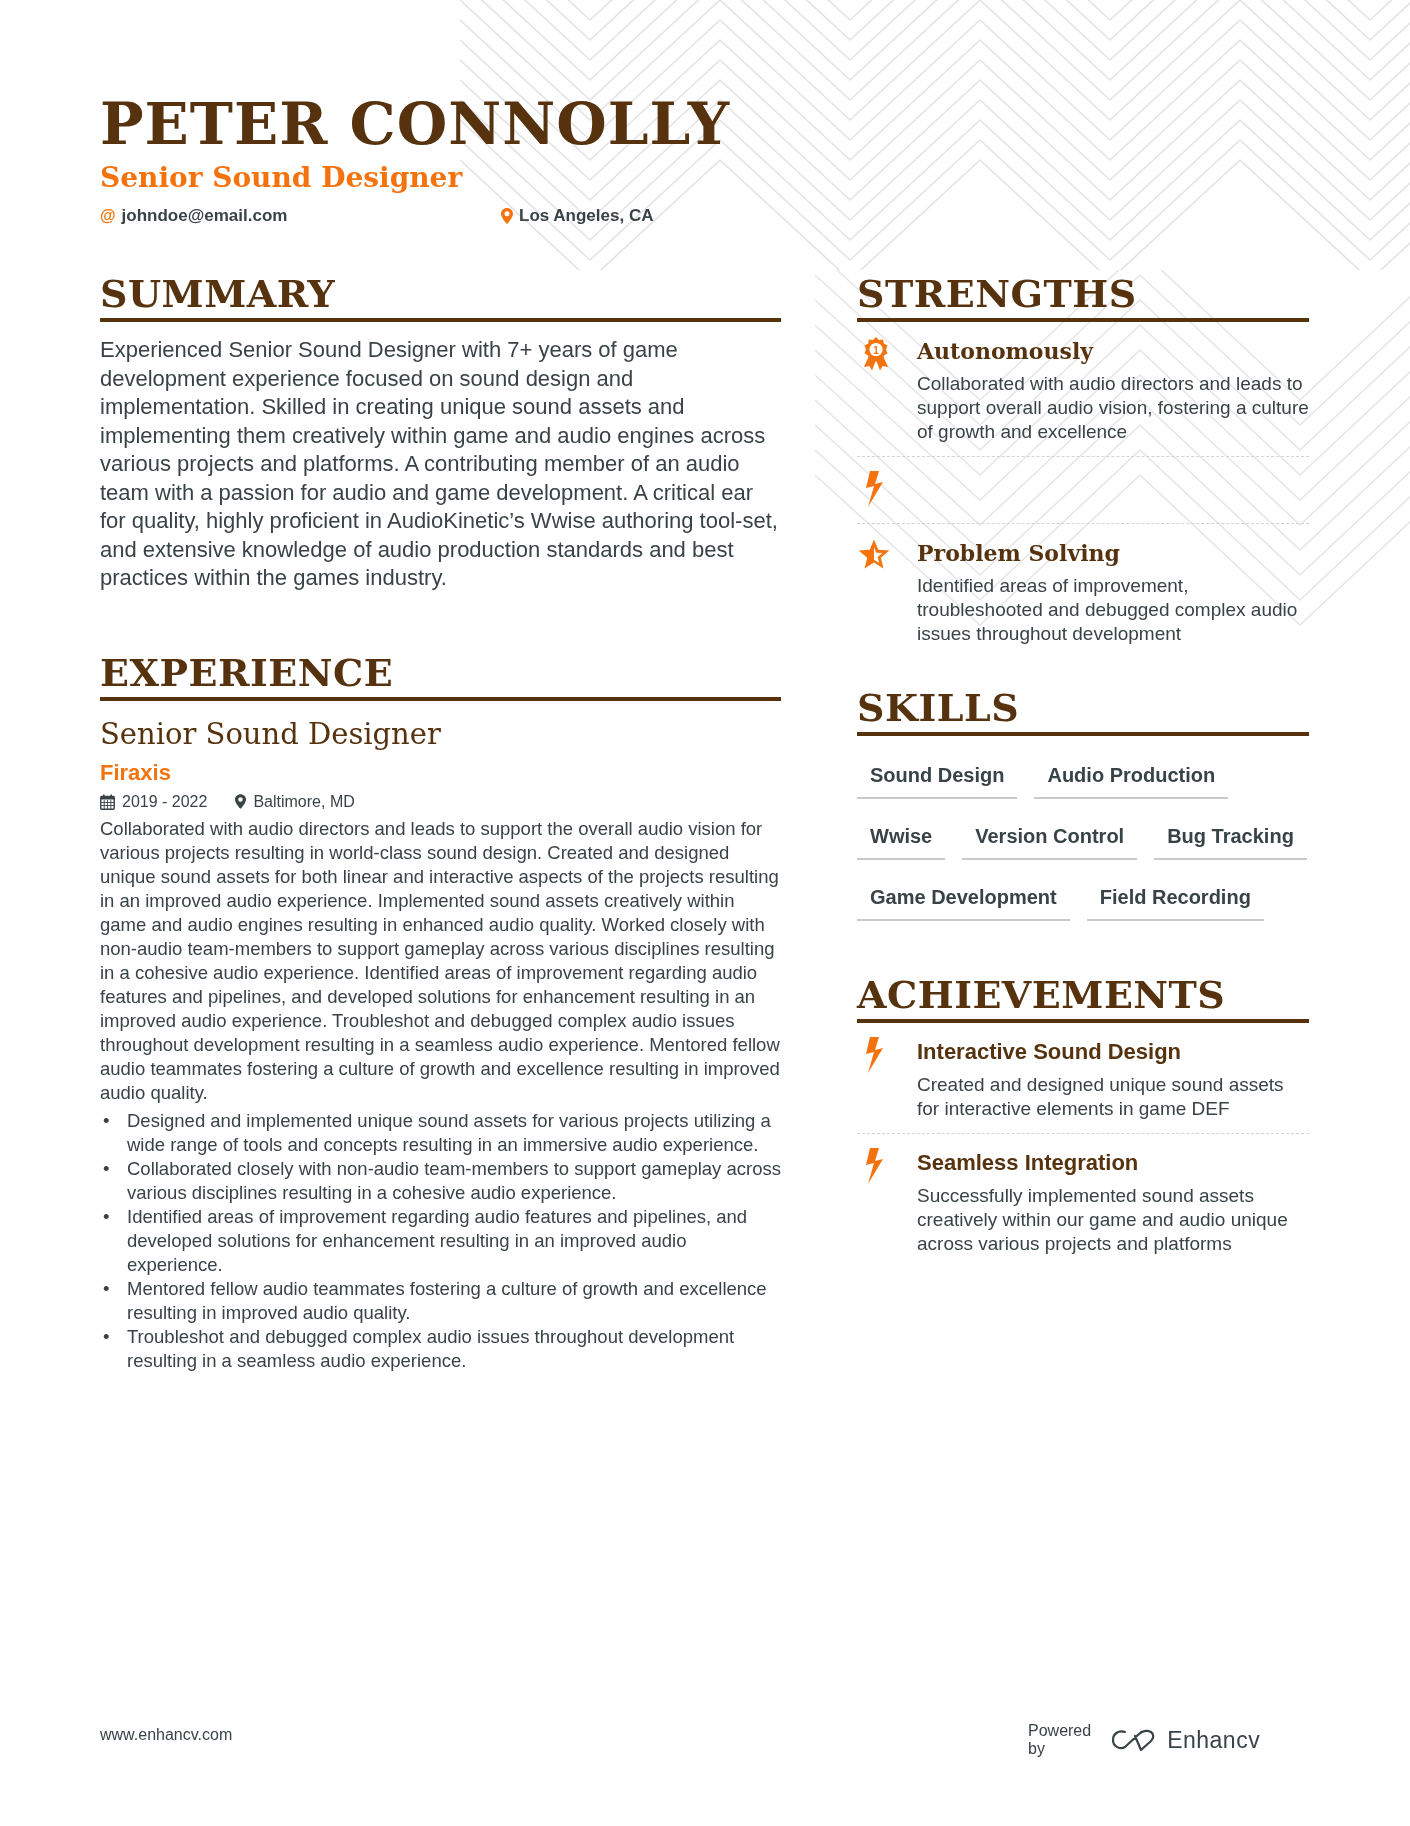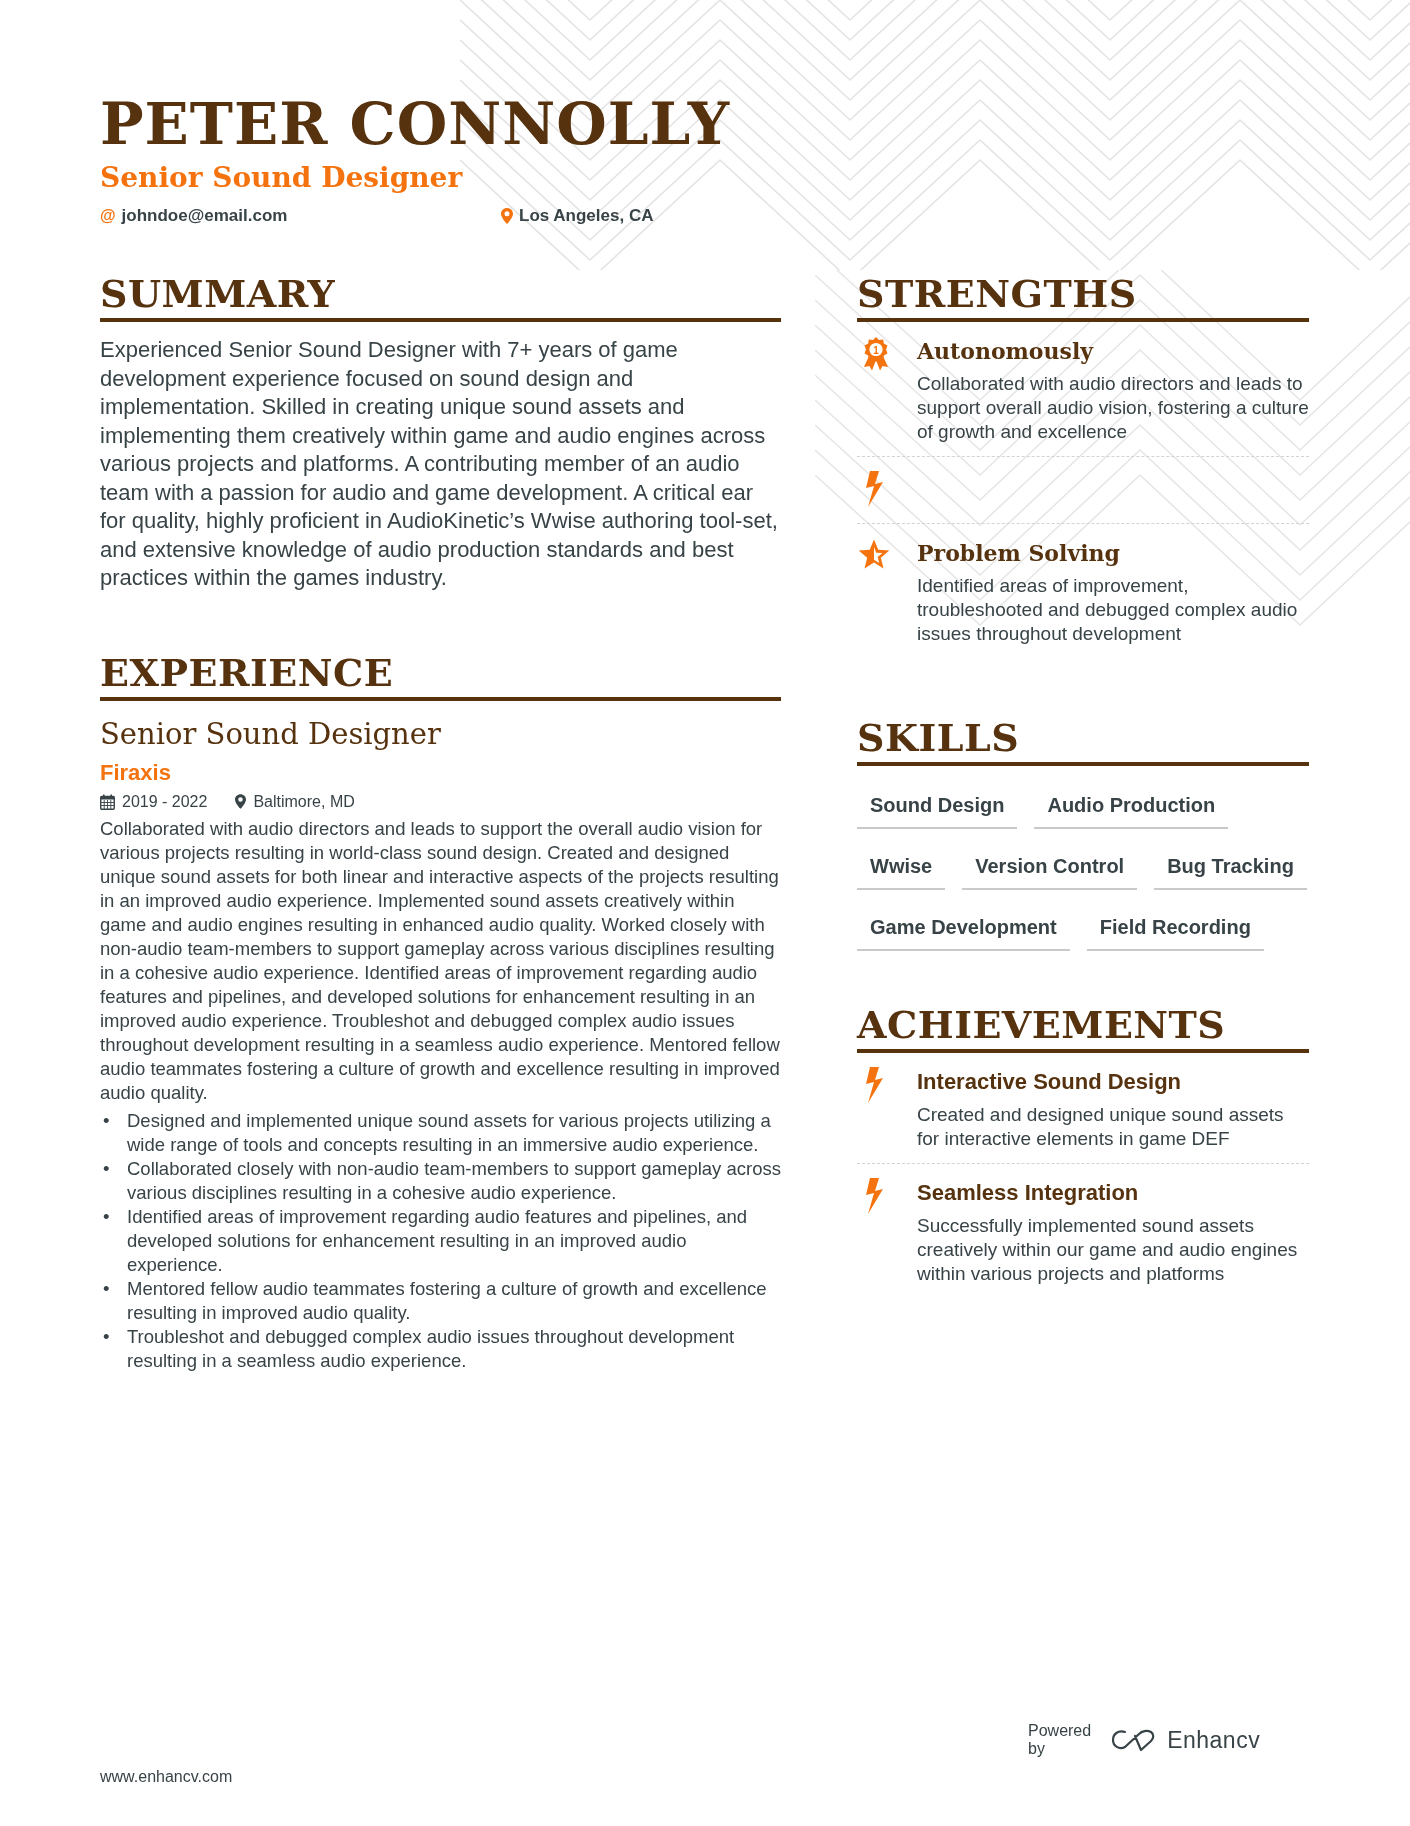--- a/index.html
+++ b/index.html
@@ -34,28 +34,28 @@
   .bullets li { position: relative; padding-left: 27px; font-size: 18.5px; line-height: 24px; color: #384347; }
   .bullets li::before { content: "•"; position: absolute; left: 3px; top: 0; }
 
   .strength { display: flex; padding: 14px 0 12px 0; border-bottom: 1.5px dashed #d3d3d3; }
   .strength:last-child { border-bottom: none; }
   .strength .icon { width: 60px; flex: none; padding-top: 0px; padding-left: 4px; }
   .strength .body { flex: 1; }
   .st-title { font-family: "DejaVu Serif", serif; font-weight: bold; font-size: 22px; color: #56320f; line-height: 30px; }
   .st-desc { font-size: 19px; line-height: 24px; color: #384347; margin-top: 6px; }
 
-  .skills { margin-top: 58px; }
+  .skills { margin-top: 28px; }
   .tags { display: flex; flex-wrap: wrap; margin-top: 14px; gap: 12px 17px; }
   .tag { font-size: 20px; font-weight: bold; color: #384347; padding: 12px 13px 9px 13px; border-bottom: 2px solid #c9c9c9; line-height: 26px; }
 
   .achievements { margin-top: 52px; }
   .ach-title { font-size: 22px; font-weight: bold; color: #56320f; line-height: 30px; }
 
-  .footer-left { position: absolute; left: 100px; top: 1726px; font-size: 16px; color: #384347; margin-top: 42px; }
+  .footer-left { position: absolute; left: 100px; top: 1726px; font-size: 16px; color: #384347; }
   .footer-right { position: absolute; left: 1028px; top: 1722px; display: flex; align-items: center; gap: 20px; font-size: 16px; color: #384347; justify-content: flex-end; }
   .brand { display: flex; align-items: center; gap: 10px; font-size: 23px; color: #384347; letter-spacing: 0.5px; }
 </style>
 </head>
 <body>
 
 <svg class="bg-pattern" width="1410" height="1826" viewBox="0 0 1410 1826">
   <defs>
     <clipPath id="clipTop">
         <rect x="460" y="0" width="950" height="270"></rect>
@@ -225,21 +225,21 @@
       </div>
 
       <div class="strength">
         <div class="icon">
           <svg width="24" height="36" viewBox="0 0 24 36">
             <path d="M9 0 L5 17 L13 15 L7 36 L22 11 L14 13 L18 0 Z" fill="#f5730f"></path>
           </svg>
         </div>
         <div class="body">
           <div class="ach-title">Seamless Integration</div>
-          <div class="st-desc">Successfully implemented sound assets creatively within our game and audio engines within various projects and platforms</div>
+          <div class="st-desc">Successfully implemented sound assets creatively within our game and audio unique across various projects and platforms</div>
         </div>
       </div>
     </section>
   </div>
 
   <div class="footer-left">www.enhancv.com</div>
   <div class="footer-right">
     <span>Powered by</span>
     <span class="brand">
       <svg width="46" height="24" viewBox="0 0 46 24">

